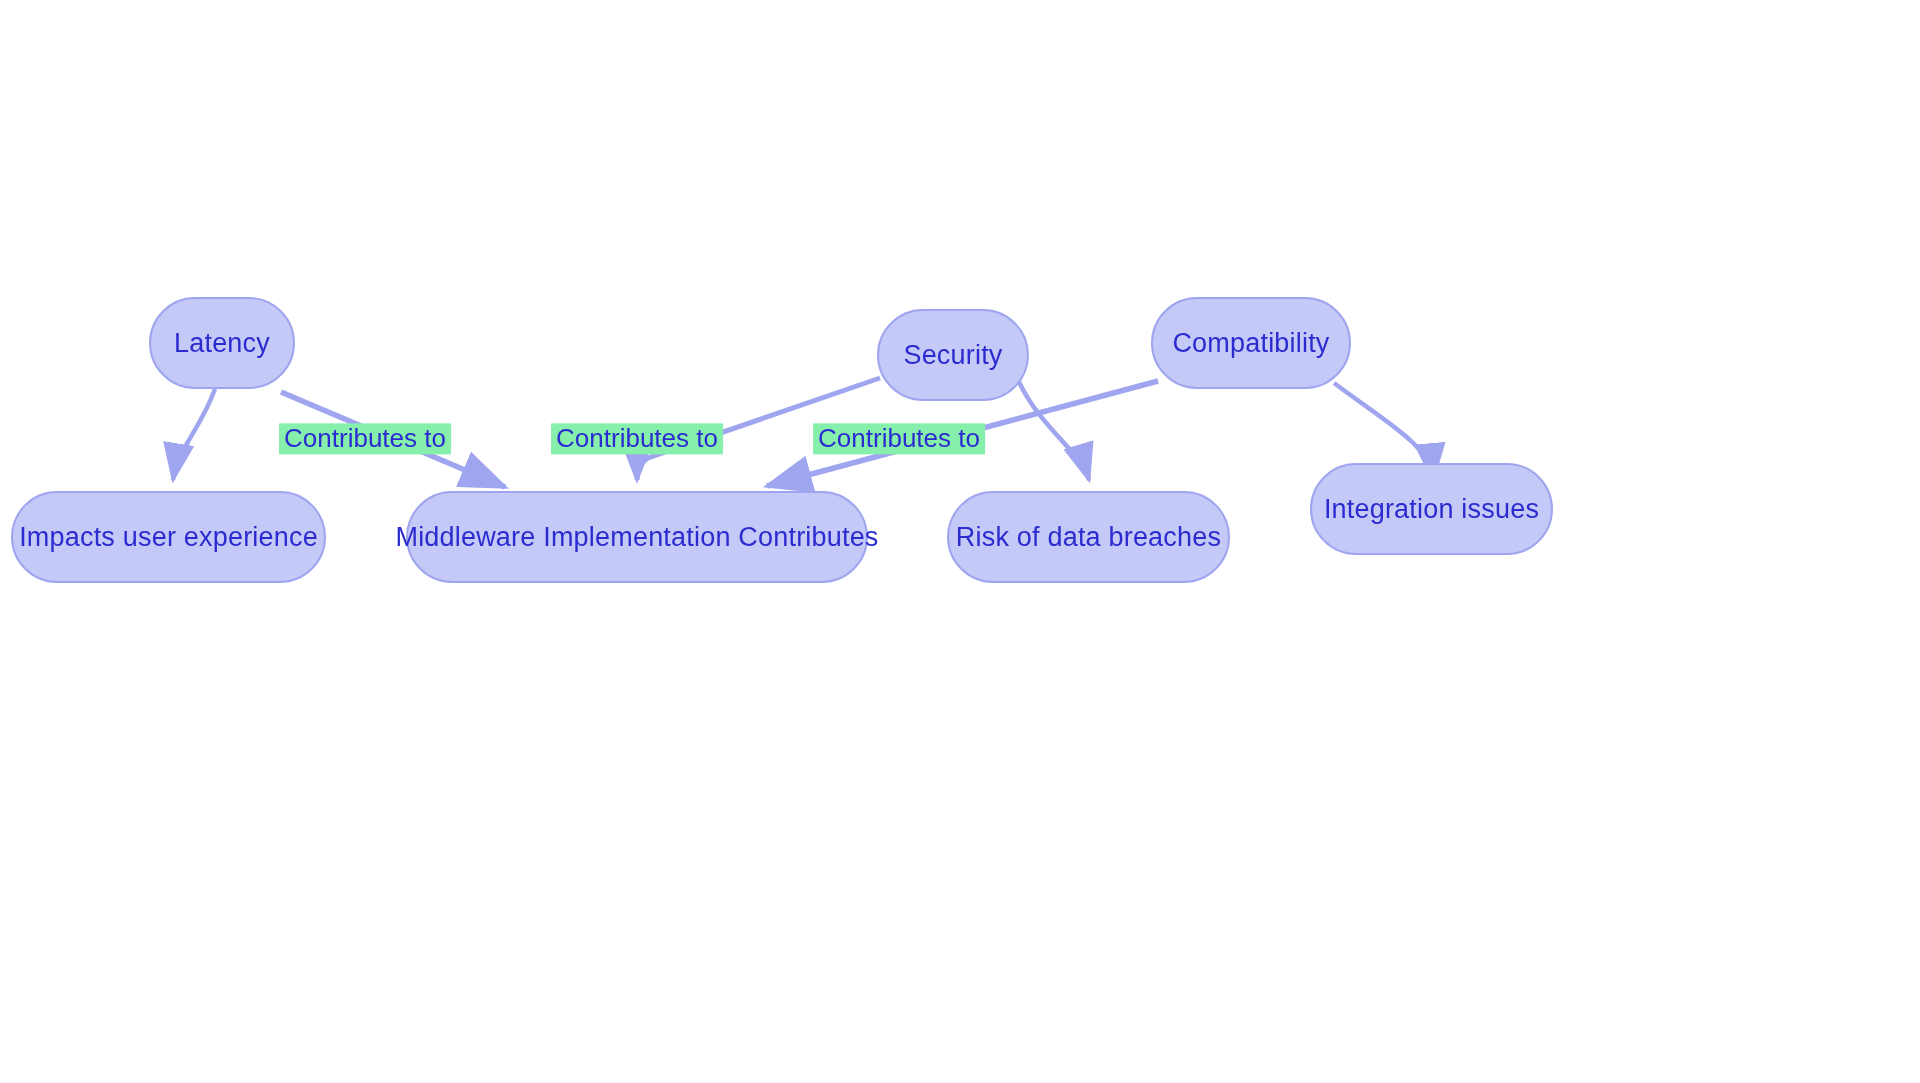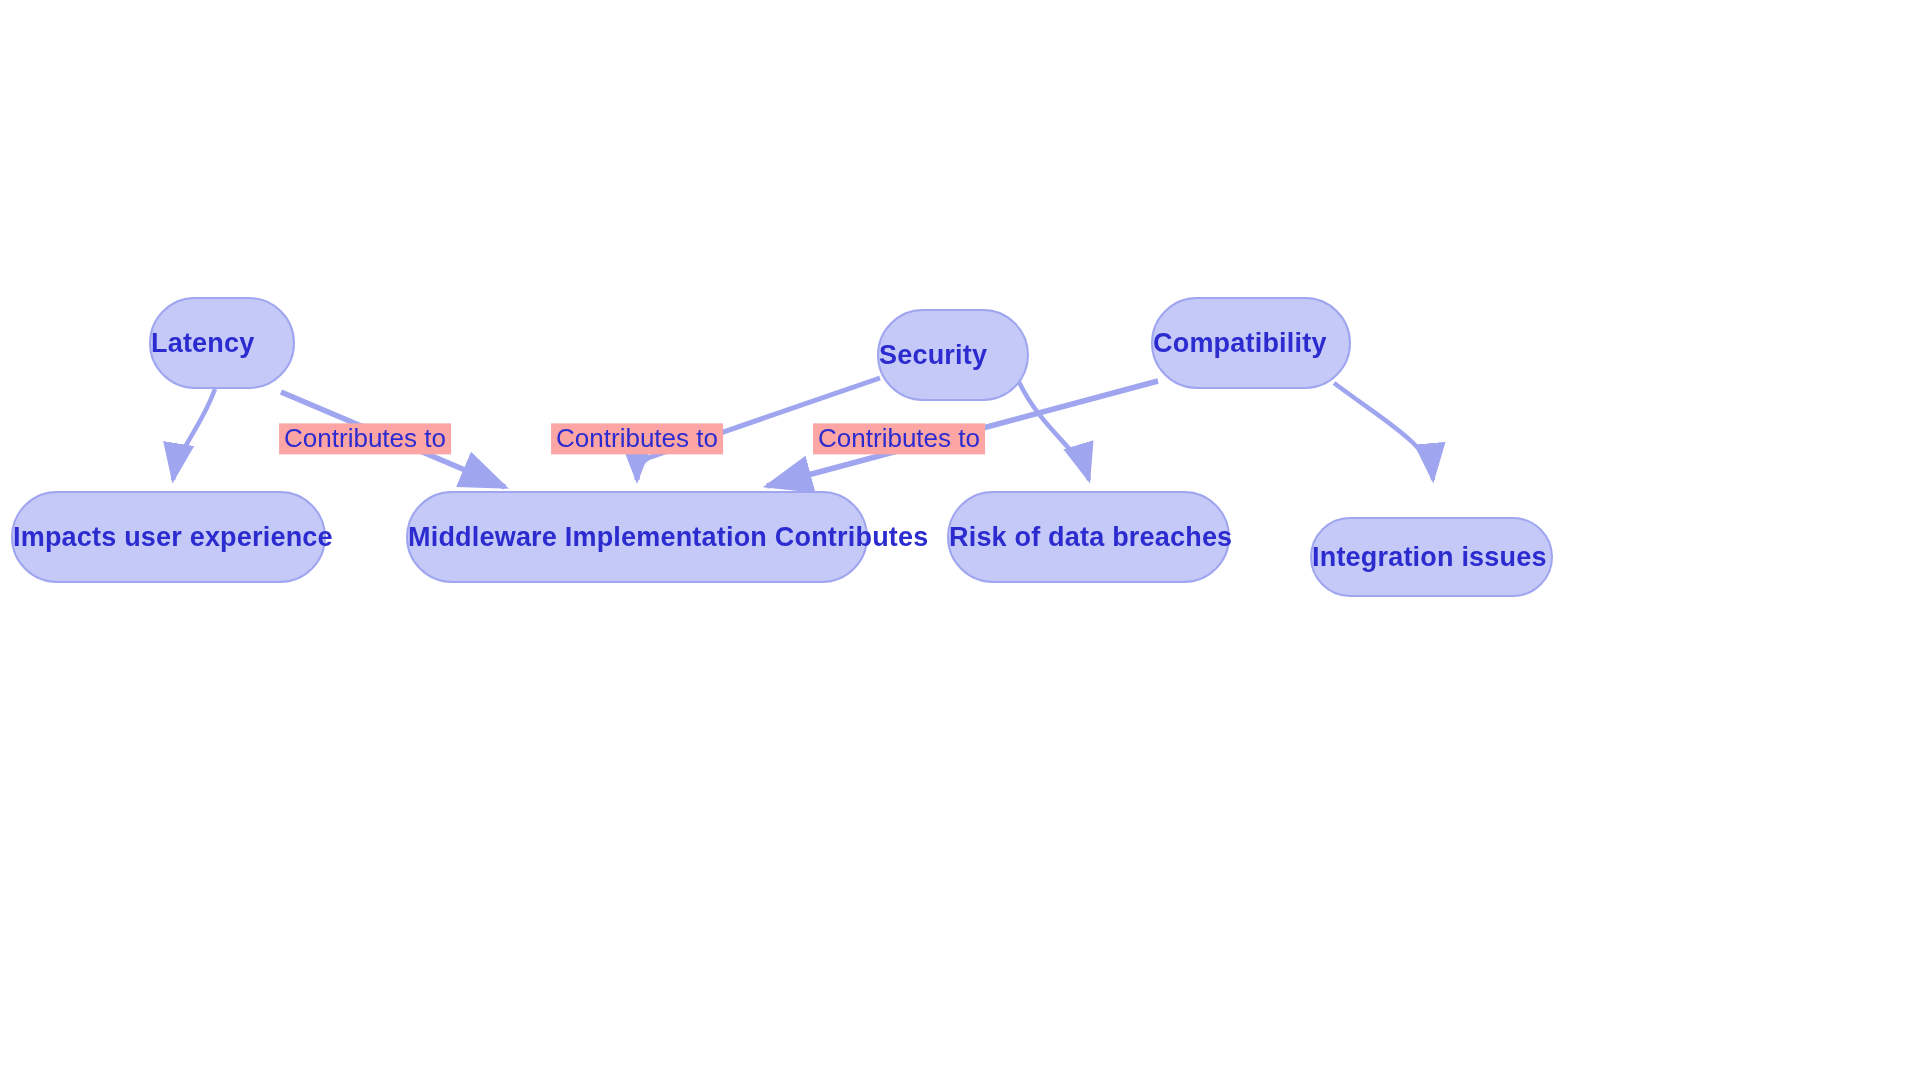--- a/index.html
+++ b/index.html
@@ -28,33 +28,34 @@
     height: 1083px;
   }
   .node {
     position: absolute;
     box-sizing: border-box;
     background: #c5c9f7;
     border: 2px solid #9fa5ef;
     border-radius: 999px;
     display: flex;
     align-items: center;
+    justify-content: center;
     color: #2b2bd0;
     font-size: 27px;
-    font-weight: 700;
+    font-weight: 400;
     letter-spacing: 0.2px;
     white-space: nowrap;
   }
   .node-label {
     pointer-events: none;
   }
   .edge-label {
     position: absolute;
     transform: translate(-50%, -50%);
-    background: #fca5a5;
+    background: #86efac;
     color: #2b2bd0;
     font-size: 26px;
     line-height: 1.05;
     padding: 2px 5px;
     white-space: nowrap;
   }
 </style>
 </head>
 <body>
 
@@ -103,17 +104,17 @@
   </div>
 
   <div class="node" style="left:406px; top:491px; width:462px; height:92px;">
     <span class="node-label">Middleware Implementation Contributes</span>
   </div>
 
   <div class="node" style="left:947px; top:491px; width:283px; height:92px;">
     <span class="node-label">Risk of data breaches</span>
   </div>
 
-  <div class="node" style="left:1310px; top:517px; width:243px; height:80px;">
+  <div class="node" style="left:1310px; top:463px; width:243px; height:92px;">
     <span class="node-label">Integration issues</span>
   </div>
 
 </div>
 
 </body></html>

